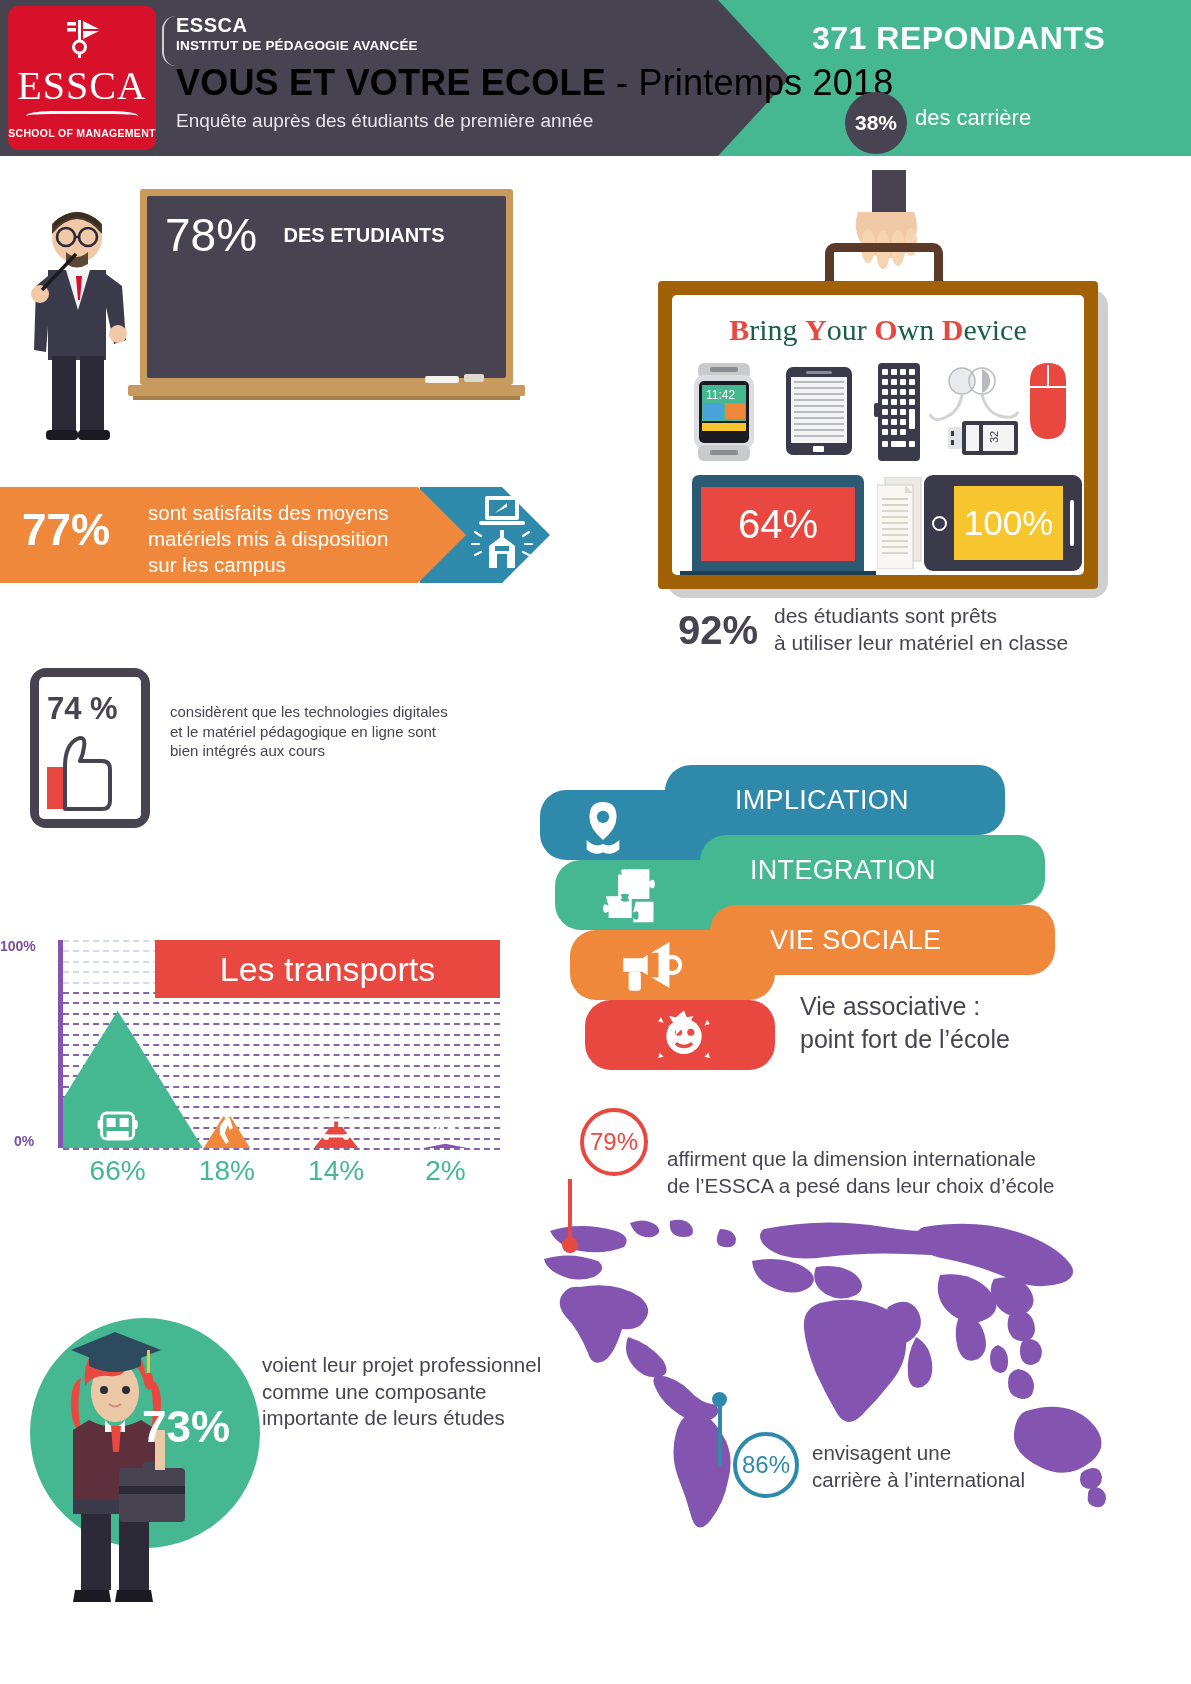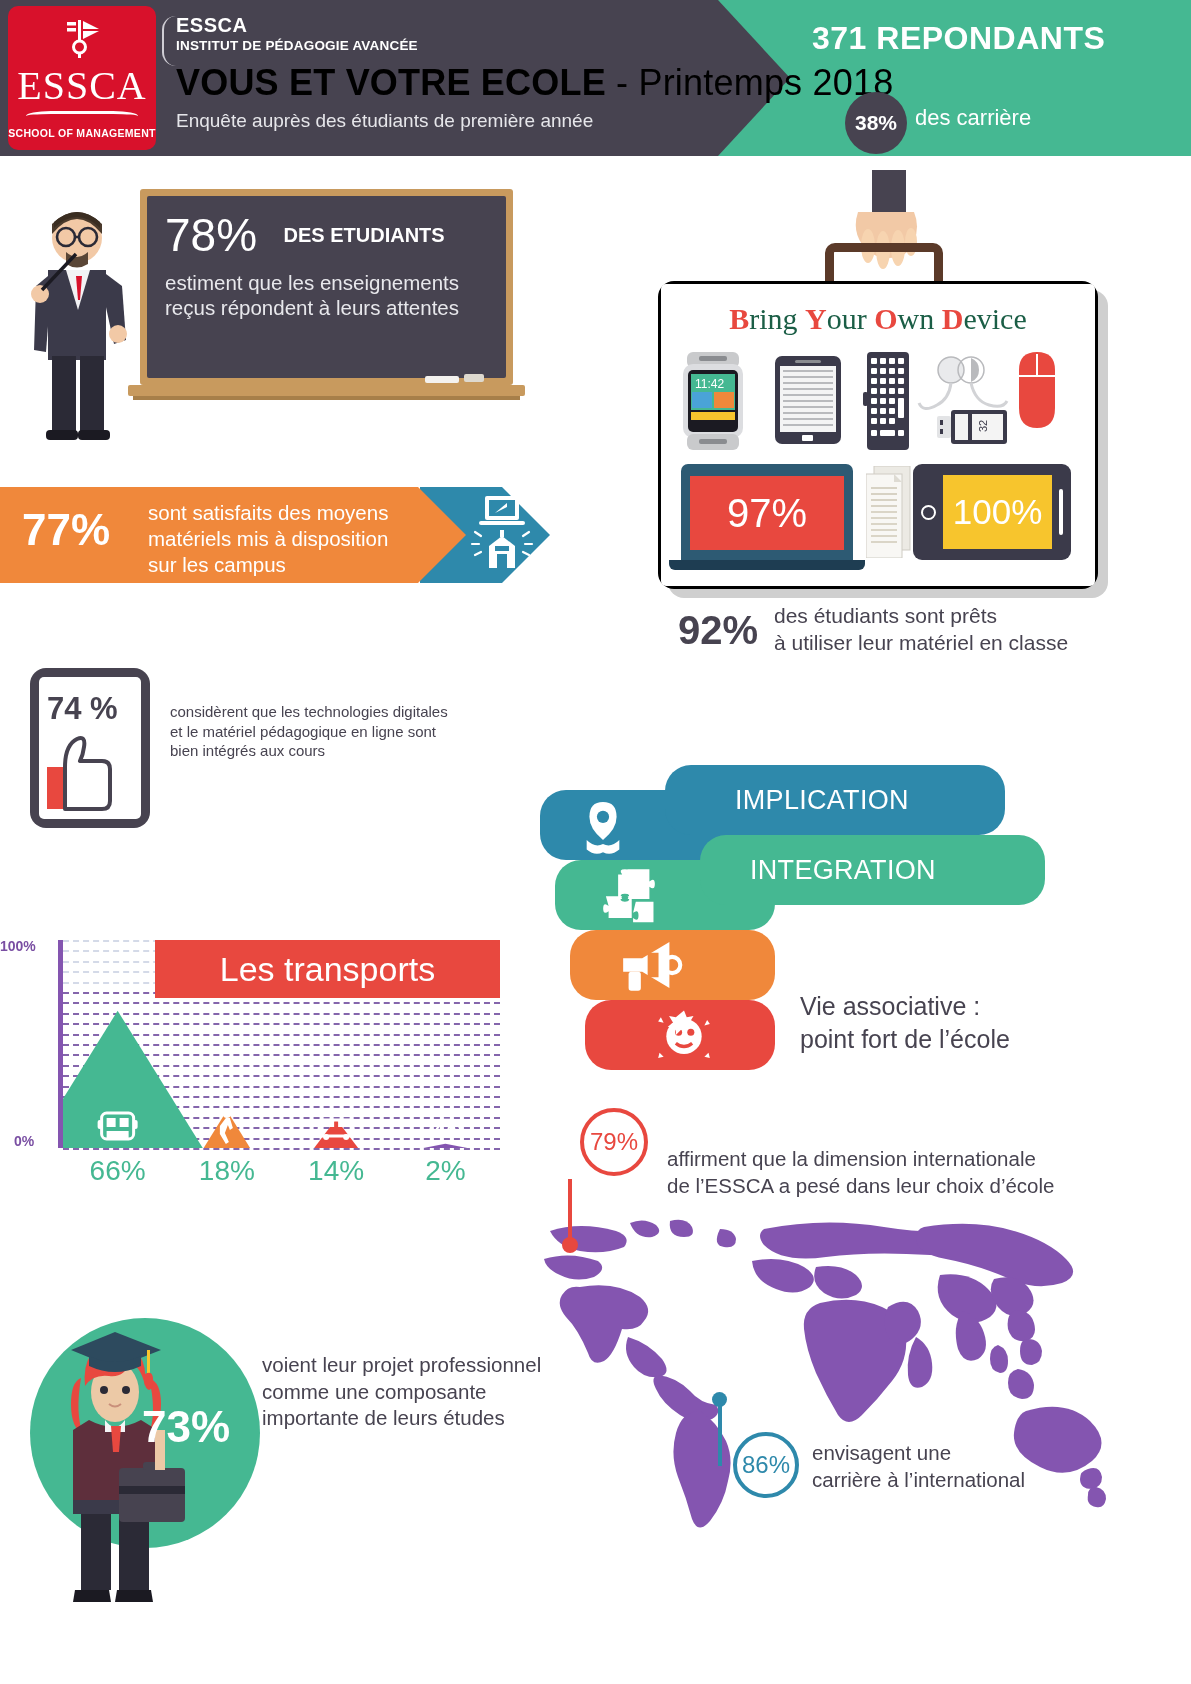--- a/index.html
+++ b/index.html
@@ -78,21 +78,21 @@
     background: #2e89ab;
     clip-path: polygon(0 0, 82px 0, 130px 48px, 82px 96px, 0 96px);
   }
   .b77-pct { position: absolute; left: 22px; top: 505px; color: #fff; font-size: 44px; font-weight: bold; }
   .b77-txt { position: absolute; left: 148px; top: 500px; color: #fff; font-size: 20.5px; line-height: 1.28; }
 
   
   .byod-shadow { position: absolute; left: 668px; top: 290px; width: 440px; height: 308px; background: #cfcfcf; border-radius: 16px; }
   .byod-outer {
     position: absolute; left: 658px; top: 281px; width: 440px; height: 308px;
-    background: #000000; border-radius: 16px; padding: 3px;
+    background: #a16207; border-radius: 4px; padding: 14px;
   }
   .byod-screen { width: 100%; height: 100%; background: #fff; border-radius: 5px; position: relative; overflow: hidden; }
   .byod-title { position: absolute; left: 0; top: 18px; width: 100%; text-align: center; font-size: 30px; font-family: "Liberation Serif", serif; color: #1b5e46; }
   .byod-title b { color: #e8483f; font-weight: bold; }
   .hand { position: absolute; left: 850px; top: 170px; width: 76px; height: 120px; }
   .handle { position: absolute; left: 825px; top: 243px; width: 118px; height: 46px; border: 9px solid #5b3a29; border-bottom: none; border-radius: 10px 10px 0 0; }
 
   .dev-row { position: absolute; left: 14px; top: 66px; width: 396px; height: 106px; }
   .laptop { position: absolute; left: 20px; top: 180px; width: 172px; height: 96px; background: #2d5a73; border-radius: 7px 7px 0 0; padding: 12px 9px 0; }
   .laptop-scr { width: 100%; height: 74px; background: #e8483f; display: flex; align-items: center; justify-content: center; color: #fff; font-size: 40px; font-weight: 300; }
@@ -216,24 +216,20 @@
   <path d="M48 62 q11 10 22 0 l0 12 q-11 7 -22 0 Z" fill="#5a4636"></path>
   <circle cx="22" cy="104" r="9" fill="#f2c9a6"></circle>
   <line x1="24" y1="100" x2="58" y2="64" stroke="#1b1a22" stroke-width="3.5"></line>
   <circle cx="100" cy="144" r="9" fill="#f2c9a6"></circle>
 </svg>
 
 <div class="board-frame">
   <div class="board">
     <span class="board-pct">78%</span>
     <span class="board-cap">DES ETUDIANTS</span>
-    <div class="board-body">
-      <div>estiment que les enseignements</div>
-      <div>reçus répondent à leurs attentes</div>
-    </div>
   </div>
 </div>
 <div class="board-ledge"></div>
 <div class="board-ledge2"></div>
 <div class="chalk"></div>
 <div class="chalk2"></div>
 
 <div class="banner77-teal"></div>
 <div class="banner77"></div>
 <div class="b77-pct">77%</div>
@@ -369,21 +365,21 @@
       </g>
 
       <g>
         <path d="M344 20 q0 -18 18 -18 q18 0 18 18 l0 38 q0 20 -18 20 q-18 0 -18 -20 Z" fill="#e8483f"></path>
         <line x1="362" y1="4" x2="362" y2="26" stroke="#fff" stroke-width="2"></line>
         <line x1="344" y1="26" x2="380" y2="26" stroke="#fff" stroke-width="2"></line>
       </g>
     </svg>
 
     <div class="laptop">
-      <div class="laptop-scr">97%</div>
+      <div class="laptop-scr">64%</div>
     </div>
     <div class="laptop-base"></div>
 
     <svg class="papers" viewBox="0 0 46 92">
       <rect x="8" y="0" width="36" height="84" fill="#eceae4" stroke="#cfccc4"></rect>
       <rect x="0" y="8" width="36" height="84" fill="#f8f7f4" stroke="#cfccc4"></rect>
       <path d="M28 8 L36 16 L28 16 Z" fill="#dedbd3"></path>
       <g stroke="#cdc6b4" stroke-width="1.4">
         <line x1="5" y1="22" x2="31" y2="22"></line>
           <line x1="5" y1="28" x2="31" y2="28"></line>
@@ -503,20 +499,23 @@
   <div class="va-row" style="left:40px;top:290px;width:190px;background:#e8483f;z-index:1"></div>
   <div class="va-row" style="left:25px;top:220px;width:205px;background:#f0883b;z-index:2"></div>
   <div class="va-row" style="left:10px;top:150px;width:220px;background:#45b892;z-index:3"></div>
   <div class="va-row" style="left:-5px;top:80px;width:235px;background:#2e89ab;z-index:4"></div>
 
   <div class="va-row" style="left:120px;top:55px;width:340px;background:#2e89ab;z-index:8;padding-left:70px">
     <span class="va-lab">IMPLICATION</span>
   </div>
   <div class="va-row" style="left:155px;top:125px;width:345px;background:#45b892;z-index:7;padding-left:50px">
     <span class="va-lab">INTEGRATION</span>
+  </div>
+  <div class="va-row" style="left:165px;top:195px;width:345px;background:#f0883b;z-index:6;padding-left:60px">
+    <span class="va-lab">VIE SOCIALE</span>
   </div>
 
   <svg class="va-ico" style="left:24px;top:80px;height:70px;z-index:9" viewBox="0 0 50 50">
     <path d="M25 8 q10 0 10 11 q0 9 -10 17 q-10 -8 -10 -17 q0 -11 10 -11 Z" fill="#fff"></path>
     <circle cx="25" cy="19" r="4.5" fill="#2e89ab"></circle>
     <path d="M13 36 q6 6 12 3 q6 3 12 -3 l0 7 q-6 5 -12 2 q-6 3 -12 -2 Z" fill="#fff"></path>
   </svg>
   <svg class="va-ico" style="left:50px;top:150px;height:70px;z-index:9" viewBox="0 0 50 50">
     <path d="M24 6 h16 v9 q4 -3 4 2 q0 5 -4 2 v9 h-16 q3 -4 -2 -4 q-5 0 -2 4 h-3 v-18 h3 q-3 -4 2 -4 q5 0 2 4 Z" fill="#fff"></path>
     <path d="M8 26 h12 q-3 4 2 4 q5 0 2 -4 h3 v16 h-17 v-5 q-4 3 -4 -2 q0 -5 4 -2 Z" fill="#fff"></path>

